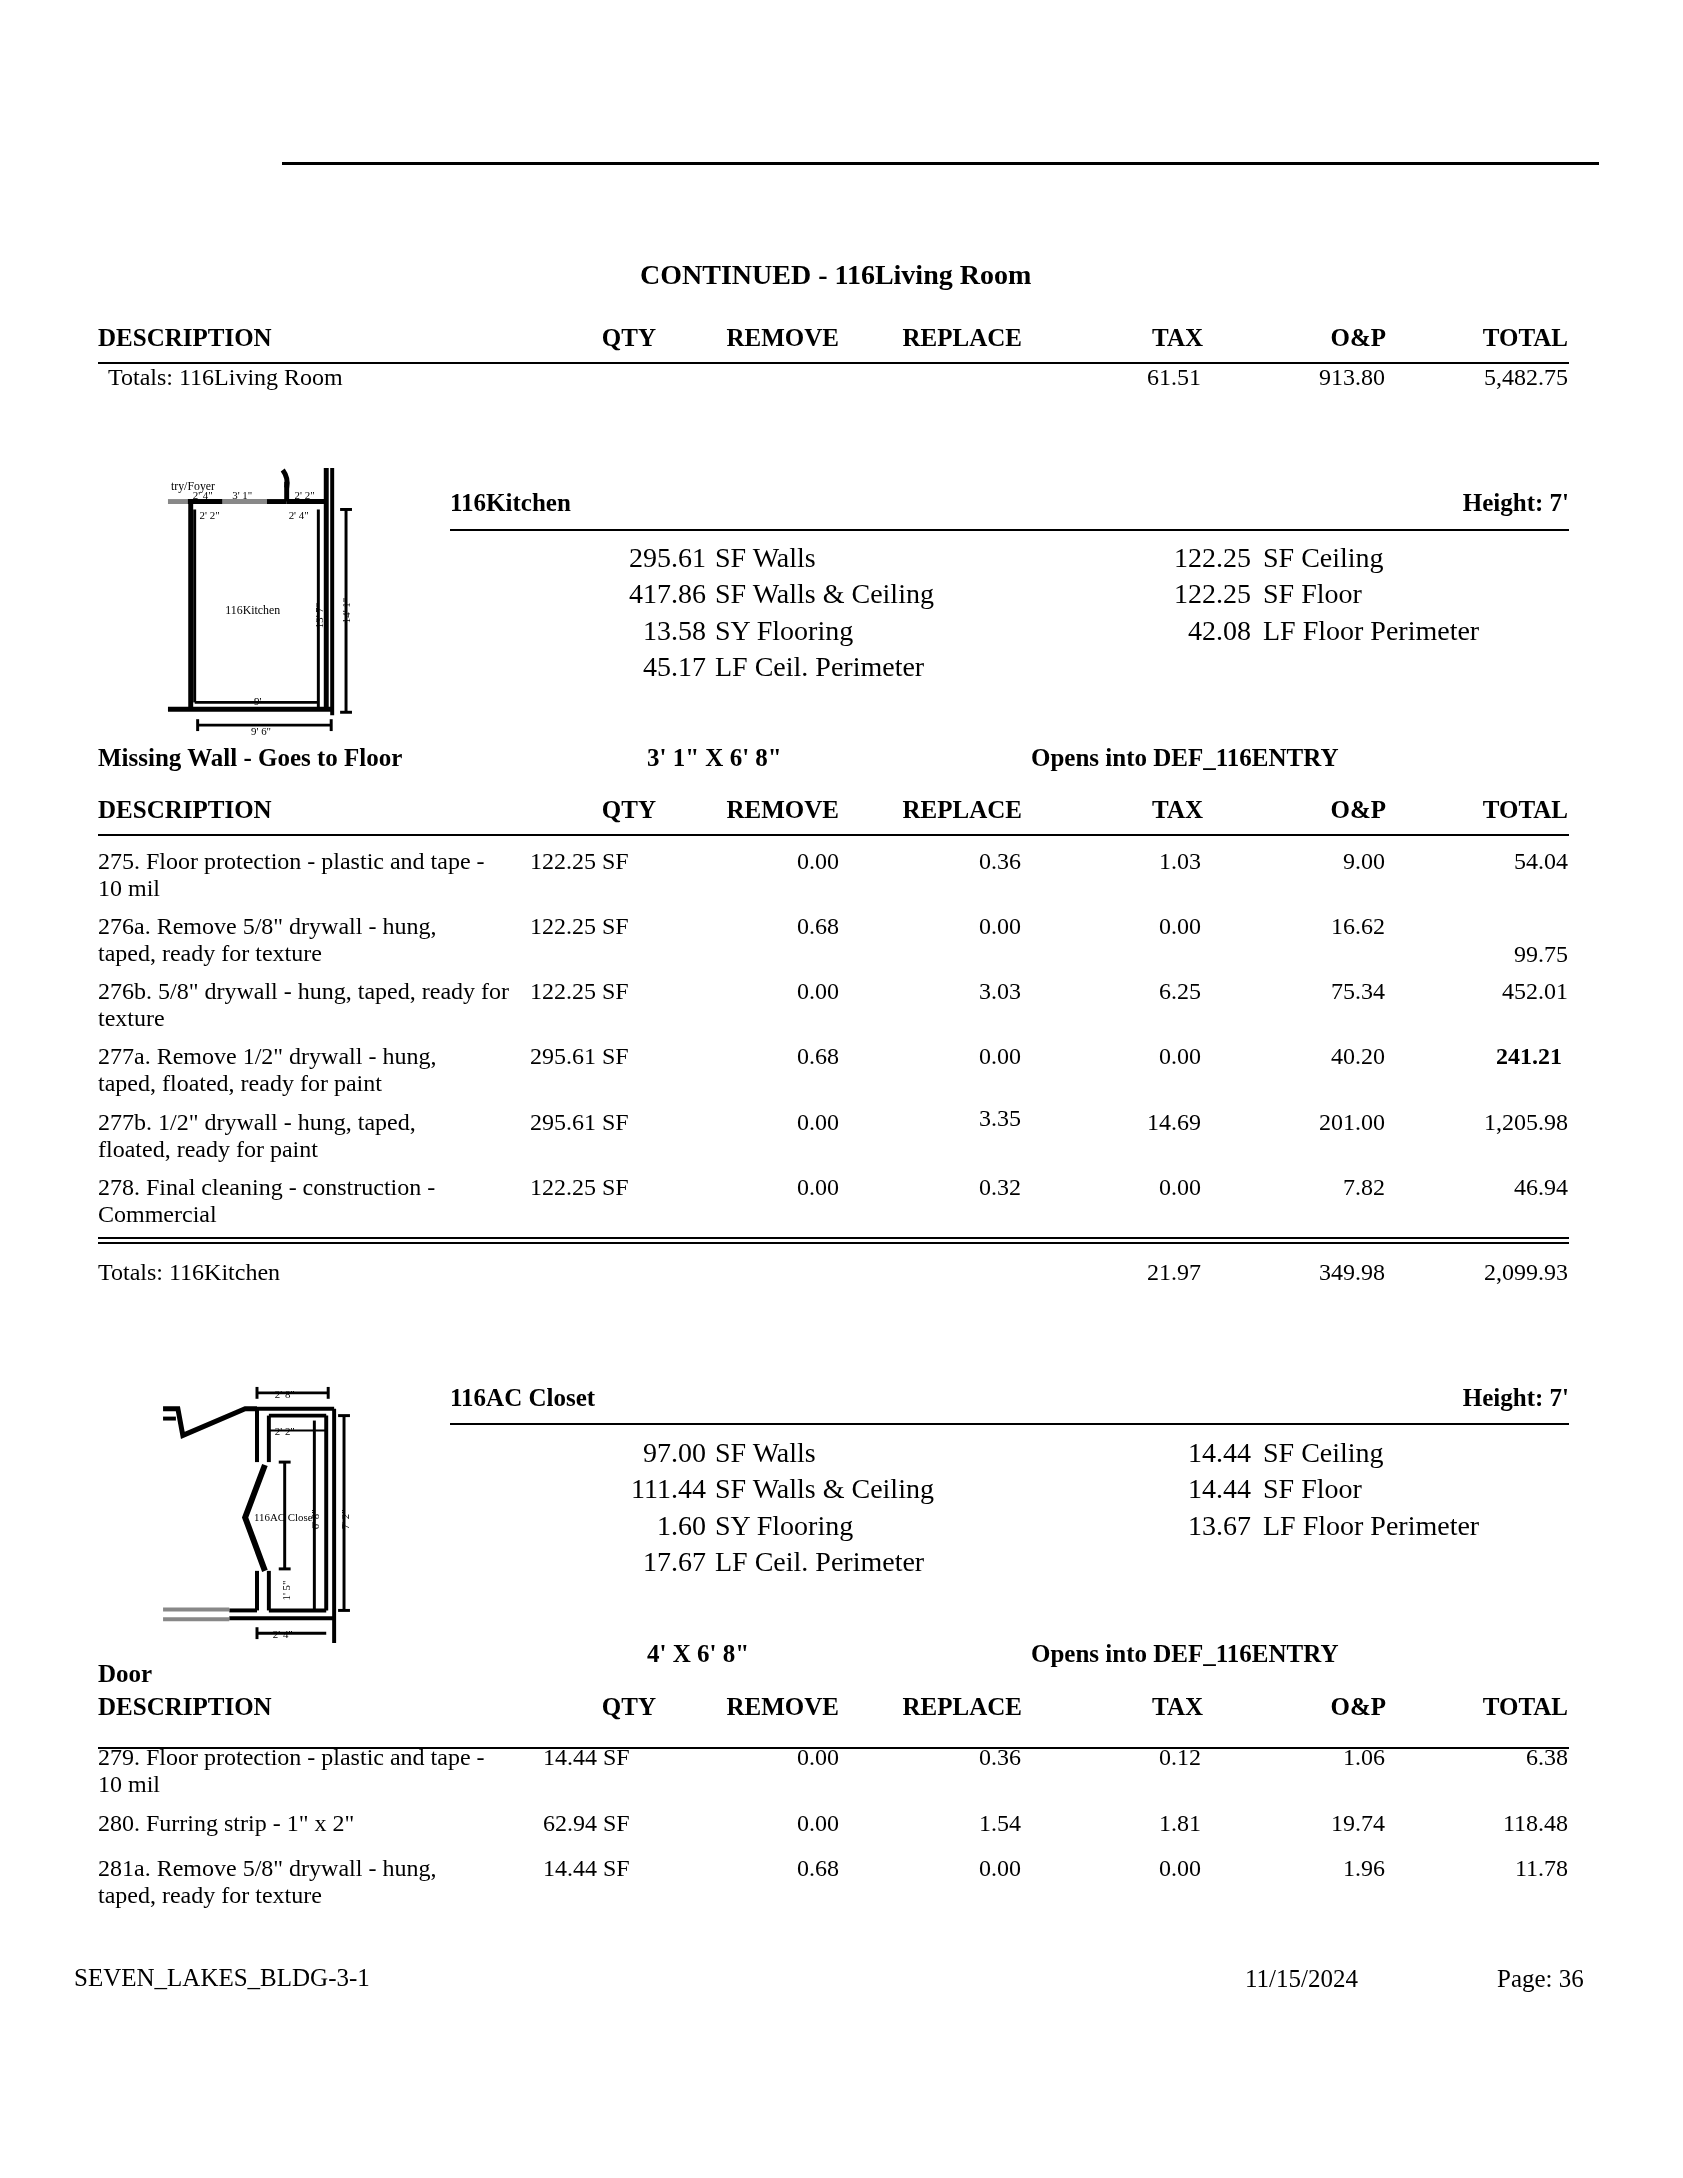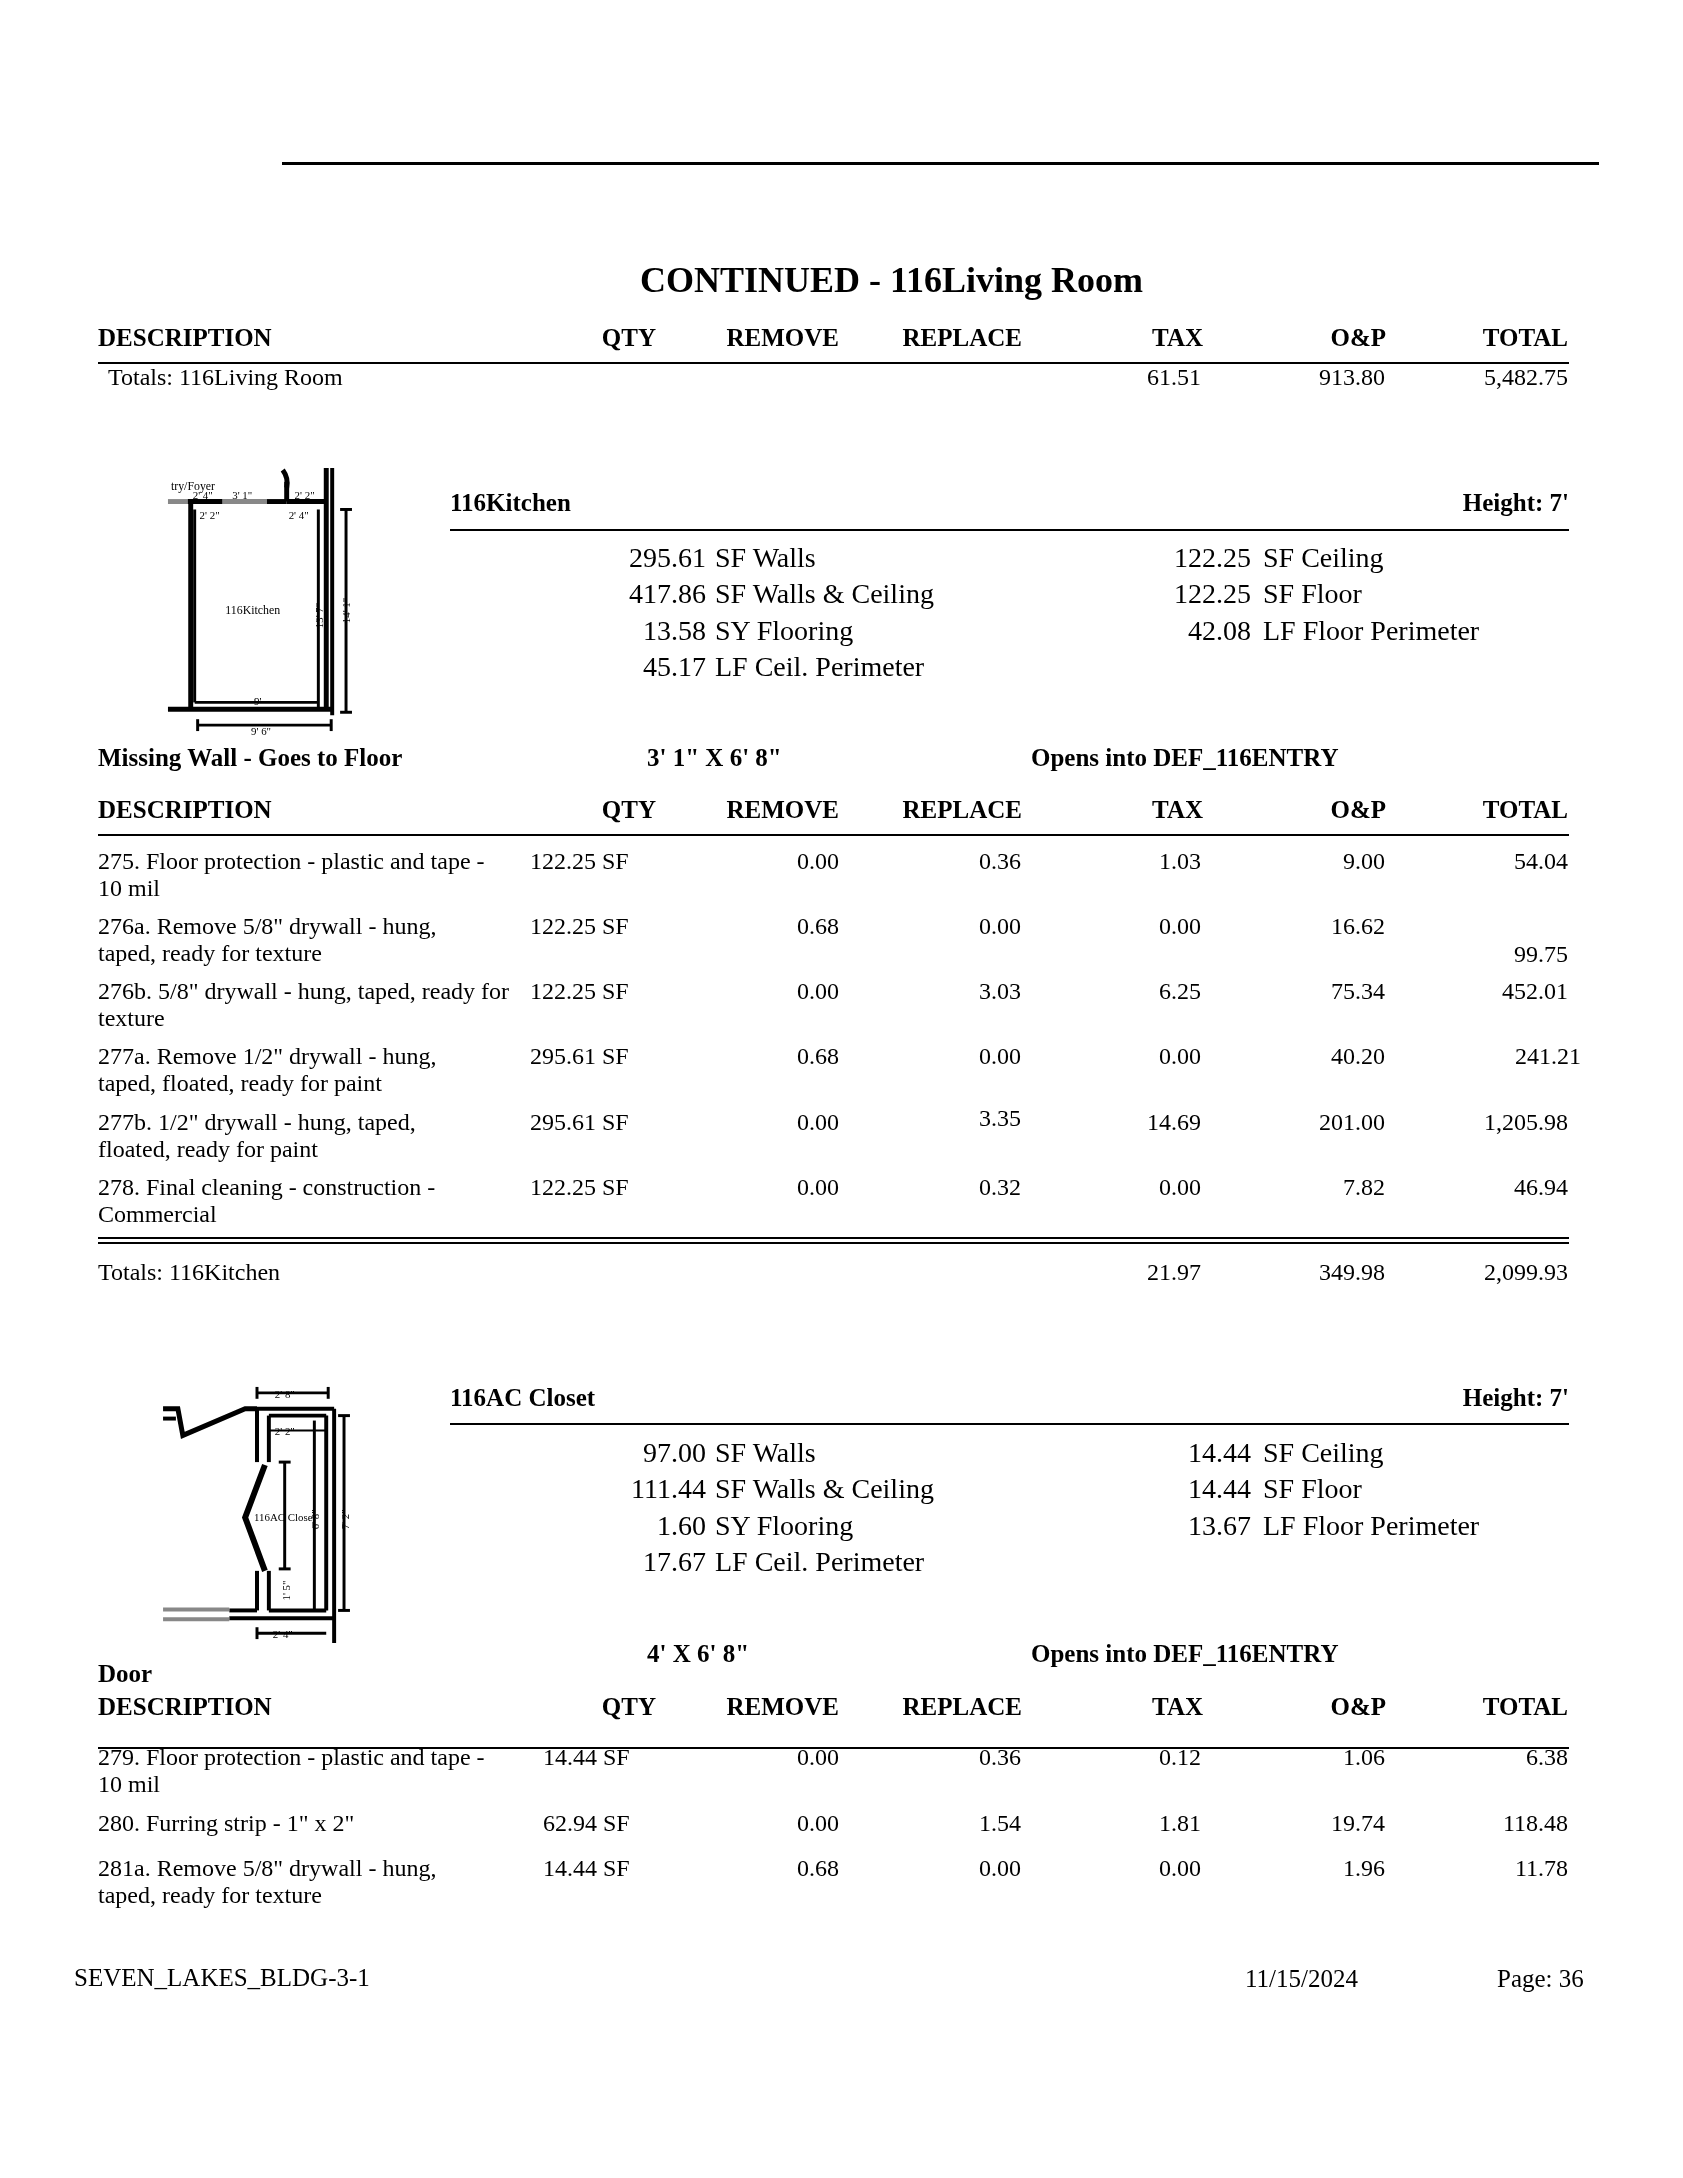--- a/index.html
+++ b/index.html
@@ -2,21 +2,21 @@
 <html><head>
 <meta charset="utf-8">
 <style>
   html, body { margin:0; padding:0; background:#ffffff; }
   body { width:1683px; height:2178px; position:relative; overflow:hidden;
          font-family:"Liberation Serif", "DejaVu Serif", serif; color:#000; }
   .abs { position:absolute; white-space:nowrap; }
   .b { font-weight:bold; }
   .f24 { font-size:24px; }
   .f25 { font-size:25px; }
-  .f28 { font-size:36px; }
+  .f28 { font-size:28px; }
   .hr { position:absolute; background:#000; height:2px; }
   .hr-thick { position:absolute; background:#000; height:3px; }
   .r { text-align:right; }
   .desc { position:absolute; font-size:24px; line-height:27px; width:416px; white-space:normal; }
   .cell { position:absolute; font-size:24px; line-height:27px; text-align:right; white-space:nowrap; }
   .qty { position:absolute; font-size:24px; line-height:27px; white-space:nowrap; }
   .meas-num { position:absolute; font-size:28px; text-align:right; width:129px; white-space:nowrap; }
   .meas-lbl { position:absolute; font-size:28px; white-space:nowrap; }
   svg { position:absolute; }
 </style>
@@ -156,21 +156,21 @@
     <div class="cell" style="right:298px; top:978px;">75.34</div>
     <div class="cell" style="right:115px; top:978px;">452.01</div>
   </div>
   <div>
     <div class="desc" style="left:98px; top:1043px; width:386px;">277a.  Remove 1/2" drywall - hung, taped, floated, ready for paint</div>
     <div class="qty" style="left:530px; top:1043px;">295.61 SF</div>
     <div class="cell" style="right:844px; top:1043px;">0.68</div>
     <div class="cell" style="right:662px; top:1043px;">0.00</div>
     <div class="cell" style="right:482px; top:1043px;">0.00</div>
     <div class="cell" style="right:298px; top:1043px;">40.20</div>
-    <div class="cell" style="right:102px; top:1043px;">241.21</div>
+    <div class="cell" style="right:121px; top:1043px;font-weight:bold;">241.21</div>
   </div>
   <div>
     <div class="desc" style="left:98px; top:1109px; width:356px;">277b.  1/2" drywall - hung, taped, floated, ready for paint</div>
     <div class="qty" style="left:530px; top:1109px;">295.61 SF</div>
     <div class="cell" style="right:844px; top:1109px;">0.00</div>
     <div class="cell" style="right:662px; top:1105px;">3.35</div>
     <div class="cell" style="right:482px; top:1109px;">14.69</div>
     <div class="cell" style="right:298px; top:1109px;">201.00</div>
     <div class="cell" style="right:115px; top:1109px;">1,205.98</div>
   </div>

